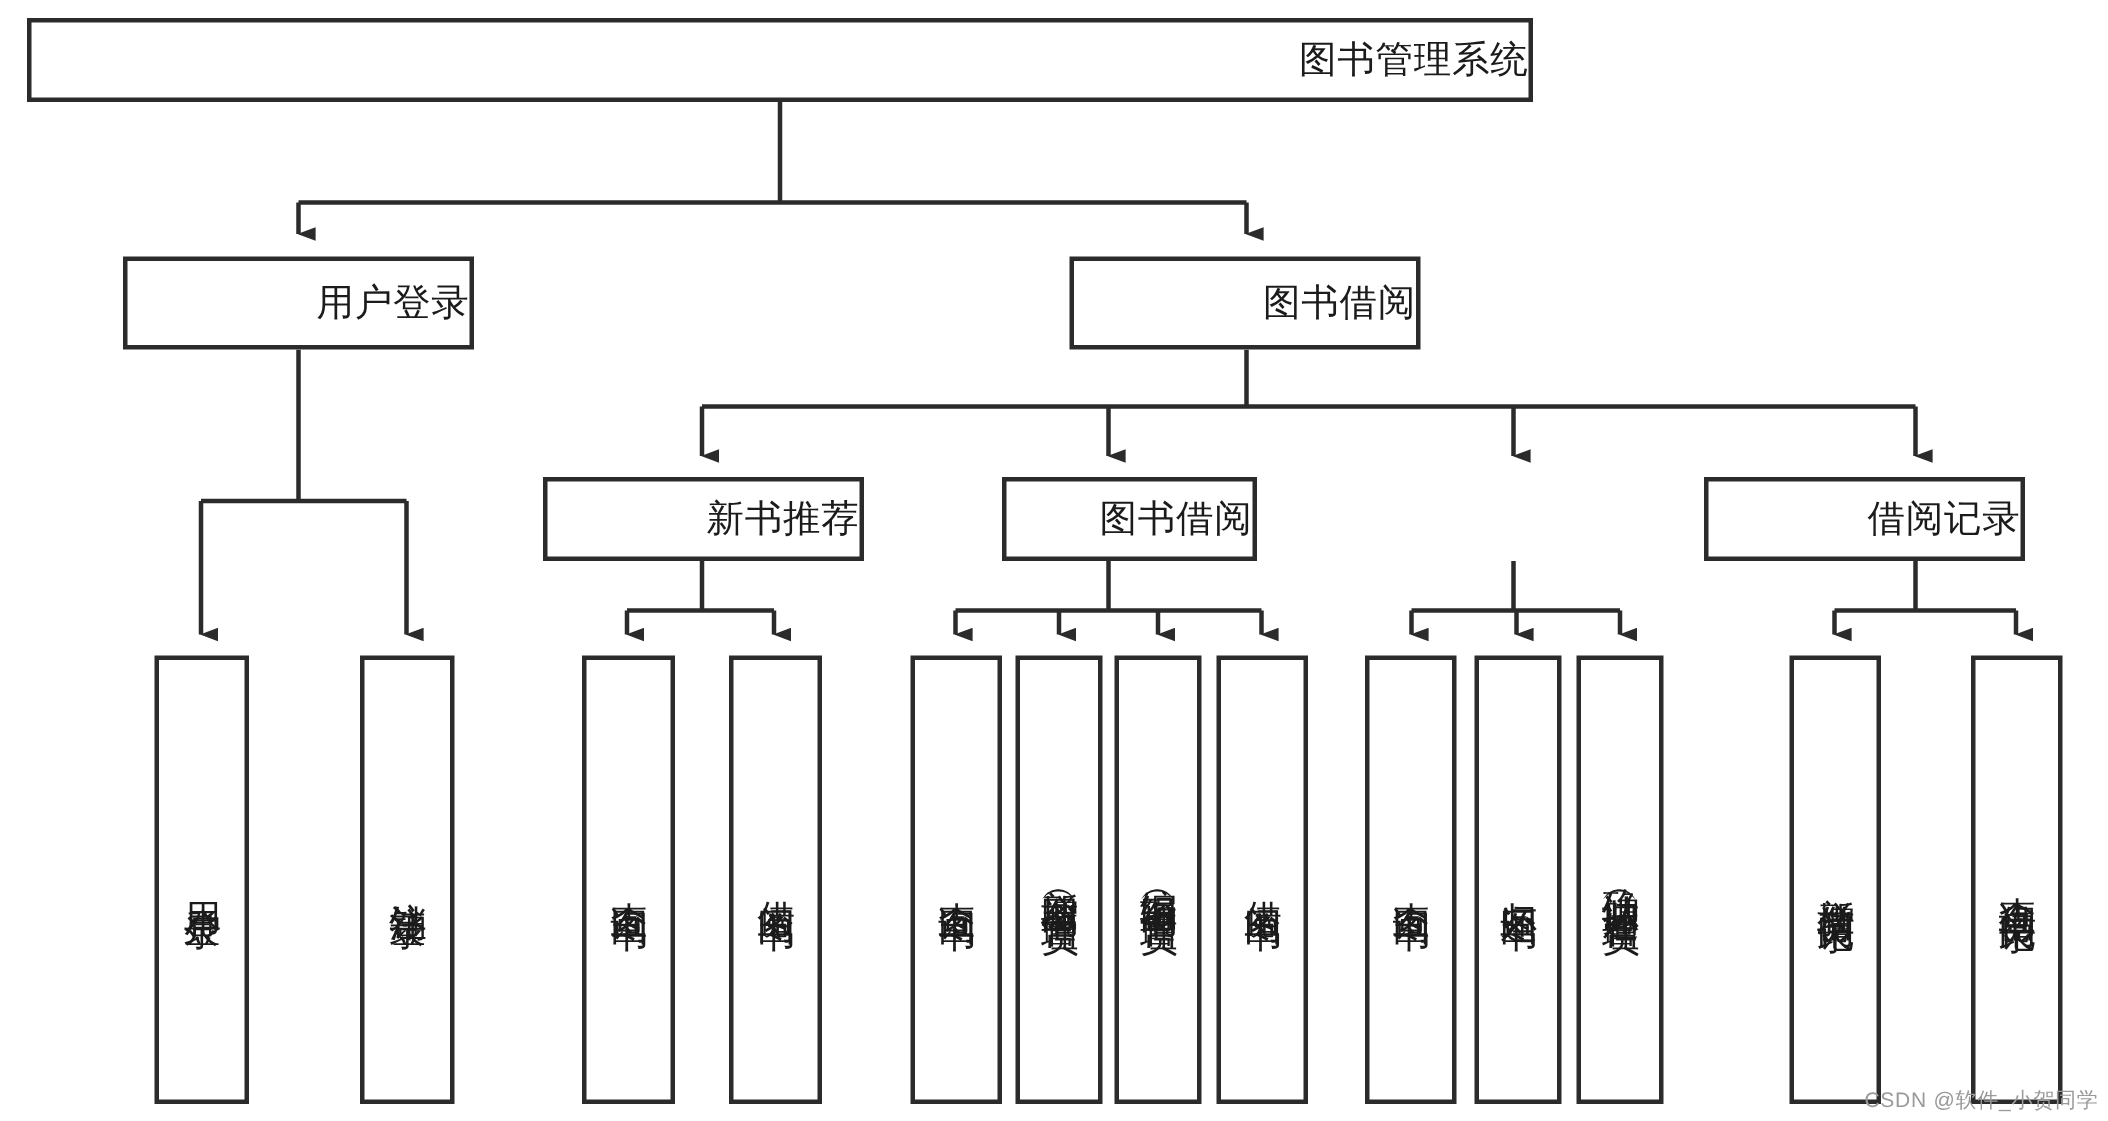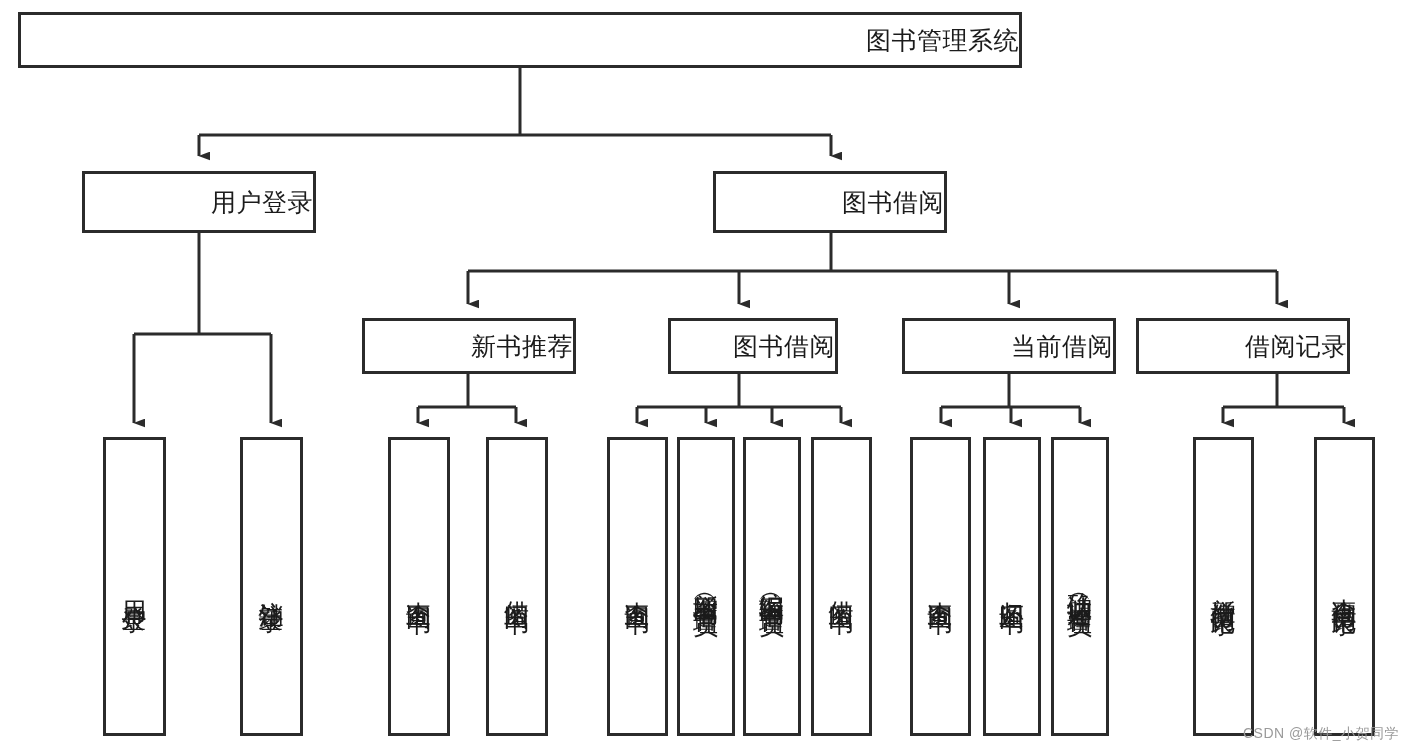--- a/index.html
+++ b/index.html
@@ -130,23 +130,20 @@
   <div class="node horiz" style="left:713px;top:171px;width:234px;height:62px;">
     <span class="label">图书借阅</span>
   </div>
 
   <div class="node horiz" style="left:362px;top:318px;width:214px;height:56px;">
     <span class="label">新书推荐</span>
   </div>
   <div class="node horiz" style="left:668px;top:318px;width:170px;height:56px;">
     <span class="label">图书借阅</span>
   </div>
-  <div class="node horiz" style="left:902px;top:318px;width:214px;height:56px;">
-    <span class="label">当前借阅</span>
-  </div>
   <div class="node horiz" style="left:1136px;top:318px;width:214px;height:56px;">
     <span class="label">借阅记录</span>
   </div>
 
   <div class="node vert" style="left:103px;top:437px;width:63px;height:299px;">
     <span class="label">用户登录</span>
   </div>
   <div class="node vert" style="left:240px;top:437px;width:63px;height:299px;">
     <span class="label">注销登录</span>
   </div>

